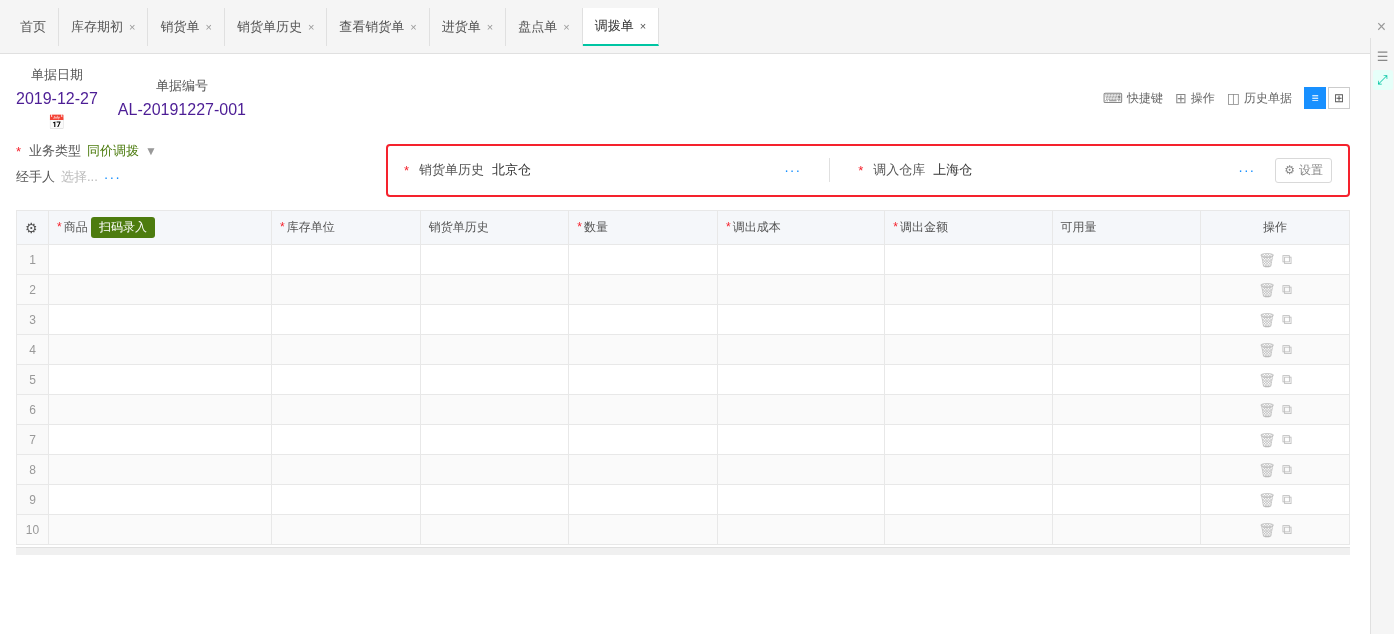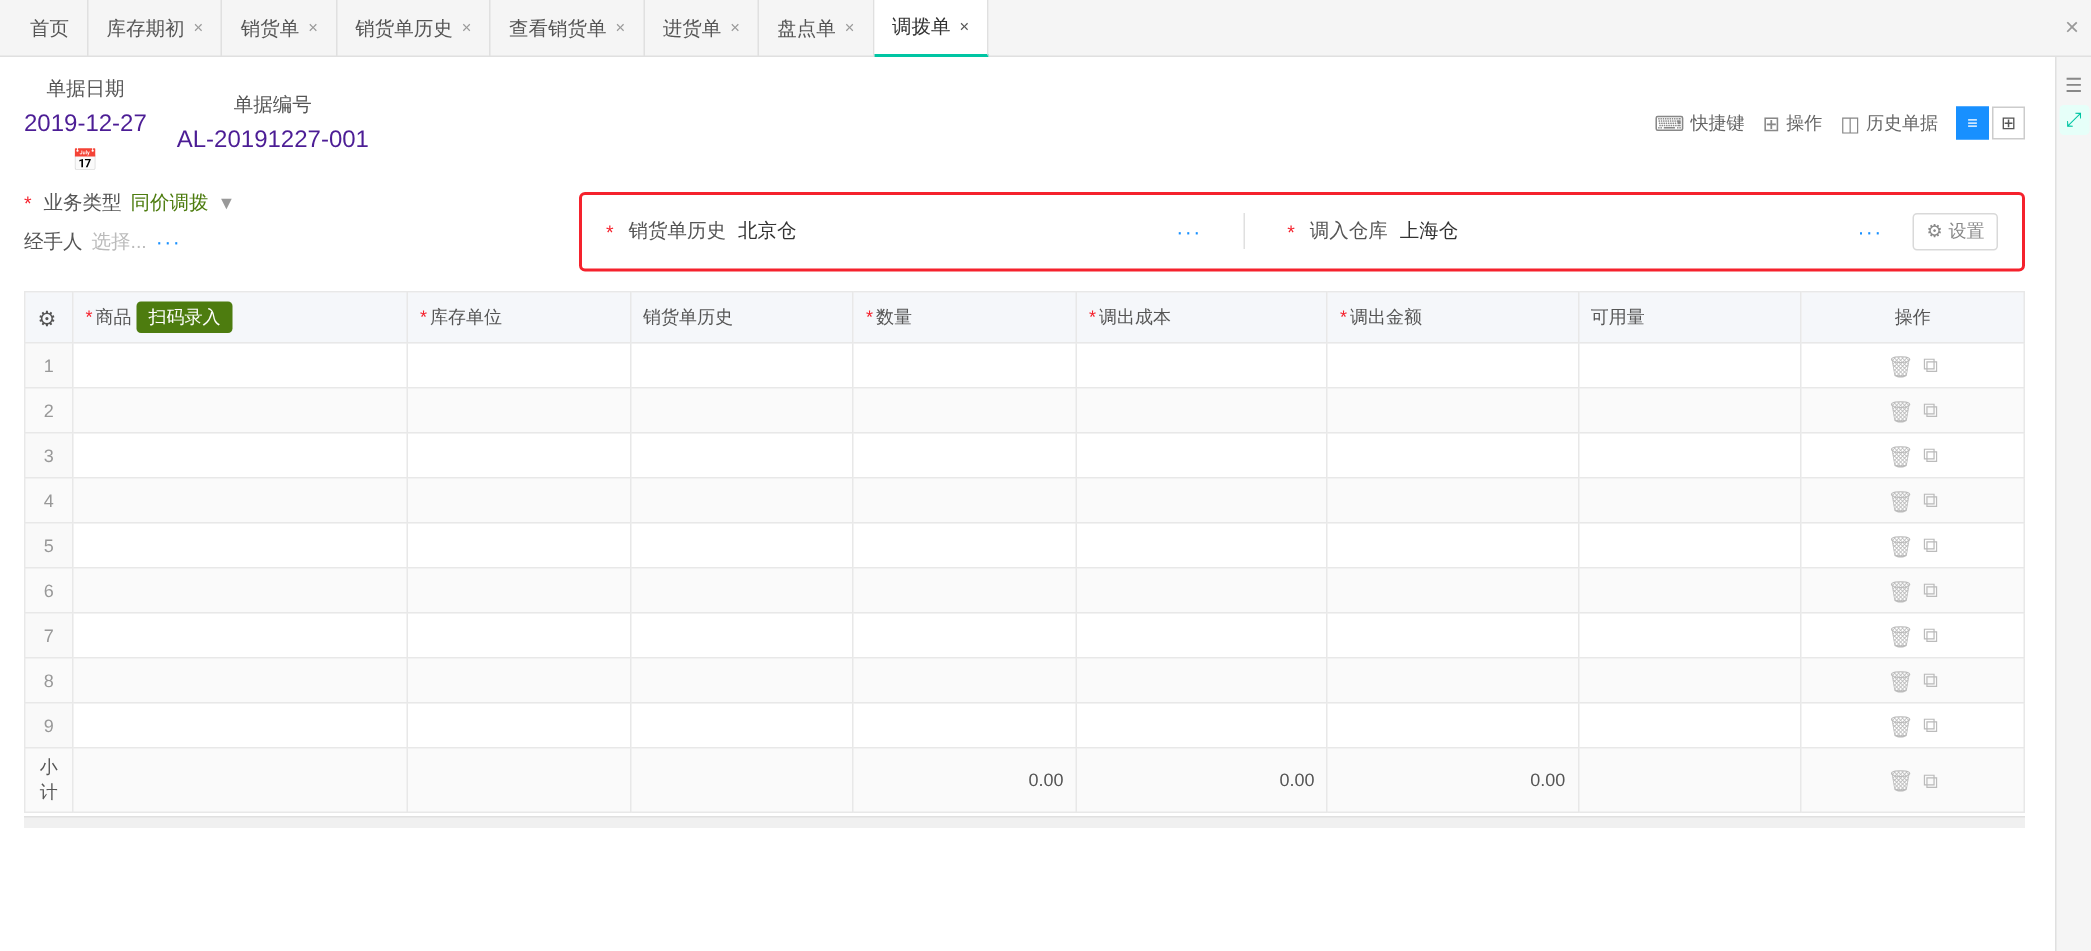--- a/index.html
+++ b/index.html
@@ -4,21 +4,21 @@
   <style>
     * { box-sizing: border-box; margin: 0; padding: 0; }
     body { font-family: 'Microsoft YaHei', Arial, sans-serif; font-size: 13px; color: #333; background: #fff; overflow: hidden; }
 
     
     .tab-bar {
       display: flex;
       align-items: center;
       border-bottom: 1px solid #e0e0e0;
       background: #f5f5f5;
-      height: 38px;
+      height: 54px;
       padding: 0 8px;
       position: relative;
     }
     .tab {
       display: flex;
       align-items: center;
       padding: 0 12px;
       height: 38px;
       cursor: pointer;
       font-size: 13px;
@@ -621,28 +621,28 @@
       <td></td>
       <td></td>
       <td></td>
       <td>
         <div class="ops-cell">
           <span class="icon-btn" title="删除">🗑</span>
           <span class="icon-btn" title="复制">⧉</span>
         </div>
       </td>
     </tr>
-              <tr class="subtotal-row">
-      <td class="row-num">小计</td>
-      <td></td>
-      <td></td>
-      <td></td>
-      <td style="text-align:right;">0.00</td>
-      <td style="text-align:right;">0.00</td>
-      <td style="text-align:right;">0.00</td>
+              <tr>
+      <td class="row-num">10</td>
+      <td></td>
+      <td></td>
+      <td></td>
+      <td></td>
+      <td></td>
+      <td></td>
       <td></td>
       <td>
         <div class="ops-cell">
           <span class="icon-btn" title="删除">🗑</span>
           <span class="icon-btn" title="复制">⧉</span>
         </div>
       </td>
     </tr>
             </tbody>
         </table>

